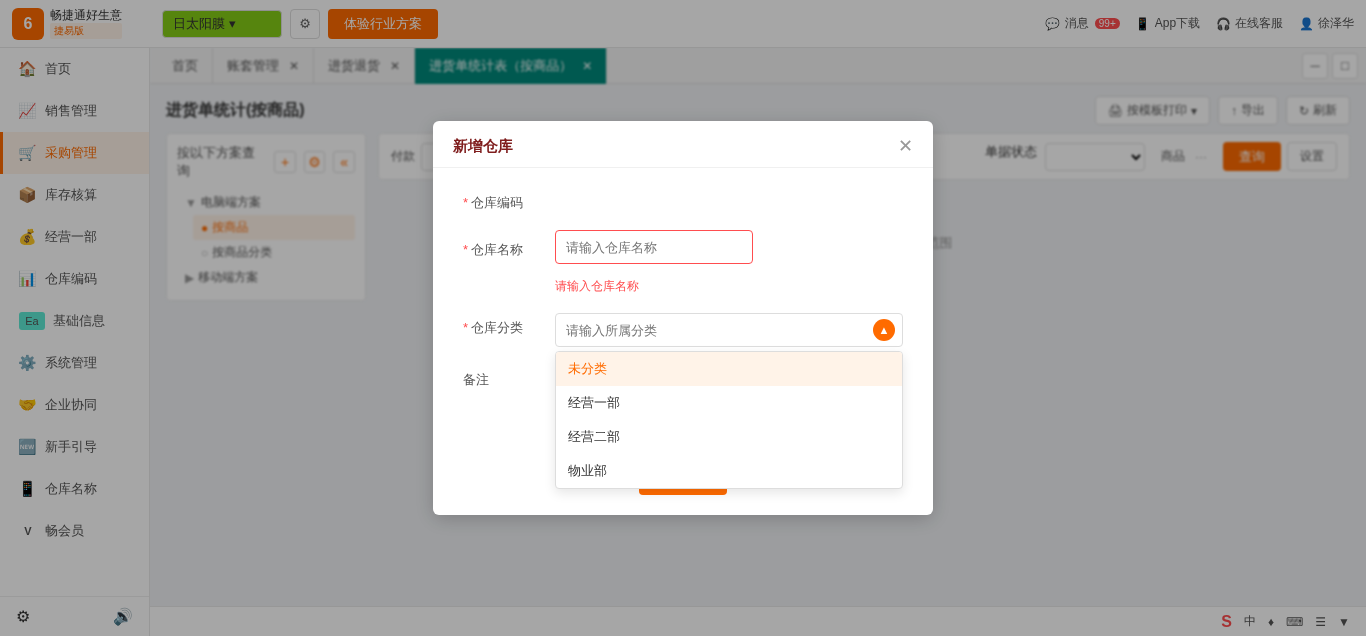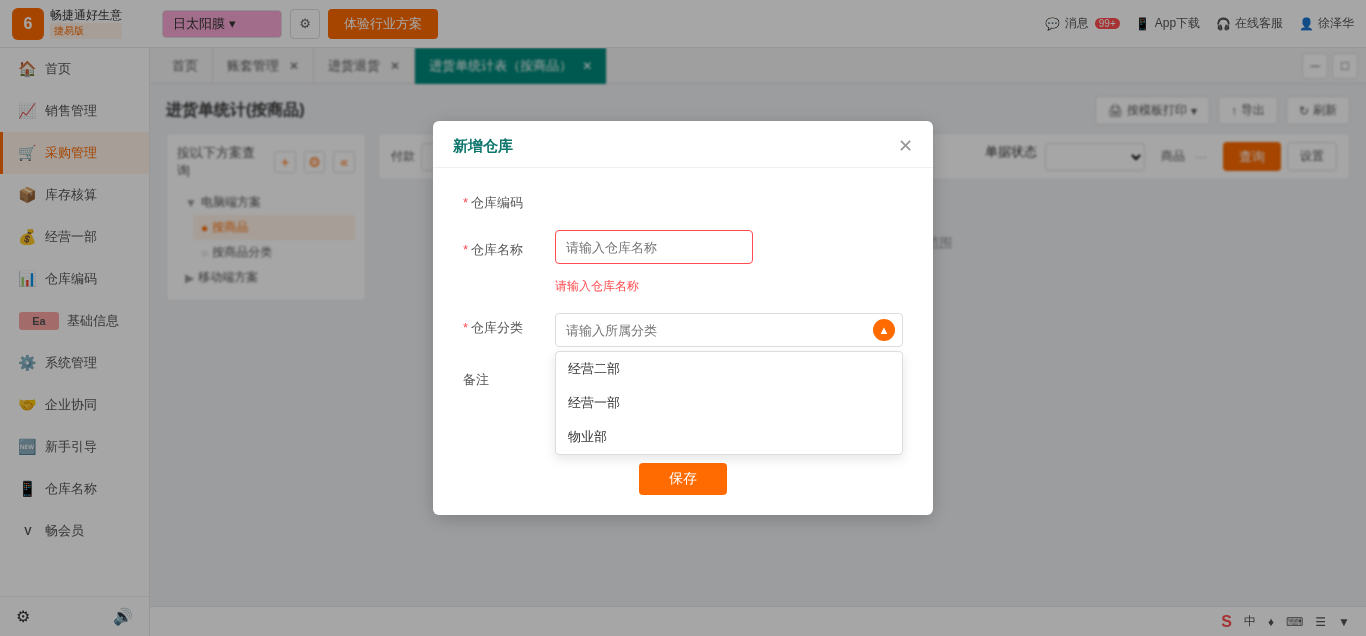--- a/index.html
+++ b/index.html
@@ -32,21 +32,21 @@
     }
     .logo-text { font-size: 12px; color: #333; line-height: 1.3; }
     .logo-badge { font-size: 10px; color: #ff6b00; background: #fff3e8; padding: 1px 4px; border-radius: 2px; }
     .topbar-search {
       display: flex; align-items: center; gap: 8px;
       flex: 1;
     }
     .search-select {
       display: flex; align-items: center; gap: 4px;
       padding: 4px 10px; border: 1px solid #ddd; border-radius: 4px;
-      background: #f9a8d4; cursor: pointer; min-width: 120px;
+      background: #84cc16; cursor: pointer; min-width: 120px;
     }
     .gear-btn {
       width: 30px; height: 30px; border: 1px solid #ddd; border-radius: 4px;
       display: flex; align-items: center; justify-content: center; cursor: pointer;
       background: #fff; color: #666;
     }
     .try-btn {
       padding: 6px 16px; background: #ff6b00; color: #fff; border-radius: 4px;
       cursor: pointer; font-size: 13px; border: none;
     }
@@ -169,21 +169,21 @@
       box-shadow: 0 4px 20px rgba(0,0,0,0.2);
       position: relative;
       z-index: 201;
       padding-bottom: 20px;
     }
     .modal-header {
       display: flex; align-items: center; justify-content: space-between;
       padding: 14px 20px 10px;
       border-bottom: 1px solid #f0f0f0;
     }
-    .modal-title { font-size: 15px; font-weight: bold; color: #0f766e; }
+    .modal-title { font-size: 15px; font-weight: bold; color: #7f1d1d; }
     .modal-close { cursor: pointer; color: #999; font-size: 18px; }
     .modal-body { padding: 20px 30px; }
     .form-row {
       display: flex; align-items: flex-start; gap: 12px;
       margin-bottom: 18px;
       position: relative;
     }
     .form-label {
       width: 80px; font-size: 13px; color: #555;
       padding-top: 6px; flex-shrink: 0; text-align: left;
@@ -311,21 +311,21 @@
   </div>
   <div class="sidebar-item">
     <span class="si-icon">💰</span>
     <span>经营一部</span>
   </div>
   <div class="sidebar-item">
     <span class="si-icon">📊</span>
     <span>仓库编码</span>
   </div>
   <div class="sidebar-item">
-    <span class="si-icon" style="font-size:11px;font-weight:bold;background:#fca5a5;border-radius:3px;padding:1px 20px;">Ea</span>
+    <span class="si-icon" style="font-size:11px;font-weight:normal;background:#5eead4;border-radius:3px;padding:1px 13px;">Ea</span>
     <span>基础信息</span>
   </div>
   <div class="sidebar-item">
     <span class="si-icon">⚙️</span>
     <span>系统管理</span>
   </div>
   <div class="sidebar-item">
     <span class="si-icon">🤝</span>
     <span>企业协同</span>
   </div>
@@ -478,22 +478,23 @@
           <span class="error-msg">请输入仓库名称</span>
         </div>
       </div>
 
       <div class="form-row">
         <span class="form-label required">仓库分类</span>
         <div class="dropdown-wrapper">
           <input class="dropdown-input" type="text" placeholder="请输入所属分类" style="">
           <div class="dropdown-arrow">▲</div>
           <div class="dropdown-list">
+            <div class="dropdown-list-item selected">未分类</div>
+            <div class="dropdown-list-item">经营一部</div>
             <div class="dropdown-list-item">经营二部</div>
-            <div class="dropdown-list-item">经营一部</div>
             <div class="dropdown-list-item">物业部</div>
           </div>
         </div>
       </div>
 
       <div class="form-row">
         <span class="form-label">备注</span>
         <textarea class="form-textarea" style=""></textarea>
       </div>
     </div>

